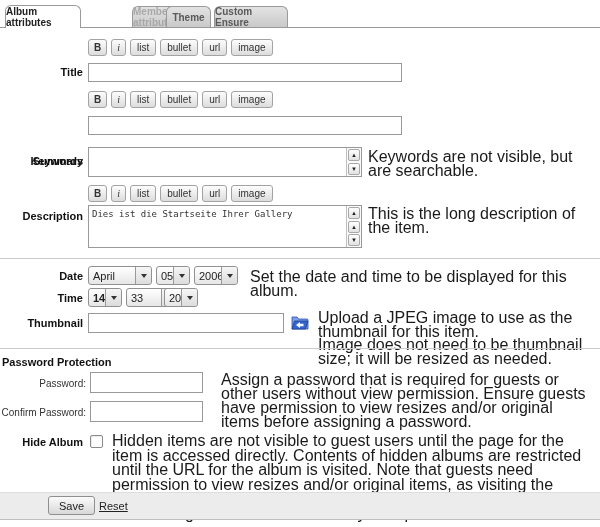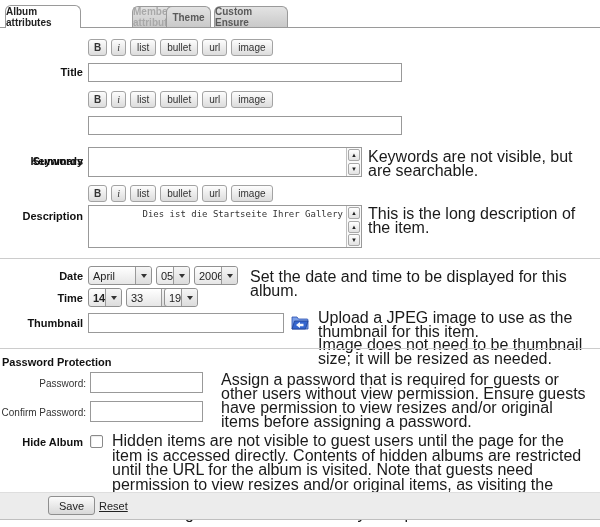--- a/index.html
+++ b/index.html
@@ -27,21 +27,21 @@
   .flabel{position:absolute;left:0;width:83px;text-align:right;font-size:11px;font-weight:bold;color:#111;}
   .note{position:absolute;font-size:16px;color:#1a1a1a;line-height:13.5px;}
 
   
   .tin{position:absolute;box-sizing:border-box;border:1px solid #999;background:#fff;
        height:19px;font-size:11px;padding:0 3px;font-family:"Liberation Sans",sans-serif;}
 
   
   .ta-wrap{position:absolute;box-sizing:border-box;border:1px solid #999;background:#fff;display:flex;}
   .ta-wrap textarea{flex:1;border:none;outline:none;resize:none;overflow:hidden;margin:0;
-       font-family:"DejaVu Sans Mono",monospace;font-size:9px;color:#333;padding:3px 3px;text-align:right;}
+       font-family:"DejaVu Sans Mono",monospace;font-size:9px;color:#333;padding:3px 3px;}
   .sbar{width:15px;border-left:1px solid #c0c0c0;display:flex;flex-direction:column;
         justify-content:space-between;background:#fafafa;padding:1px;box-sizing:border-box;}
   .sgroup{display:flex;flex-direction:column;gap:1px;}
   .sbtn{width:12px;height:12px;box-sizing:border-box;border:1px solid #a8a8a8;border-radius:2px;
         background:linear-gradient(#ffffff,#e2e2e2);font-size:6px;line-height:10px;text-align:center;
         color:#222;cursor:pointer;}
 
   
   .sel{position:absolute;height:19px;box-sizing:border-box;border:1px solid #919191;border-radius:3px;
        background:linear-gradient(#ffffff,#e6e6e6);display:flex;align-items:center;font-size:11px;
@@ -168,21 +168,21 @@
         <span class="tri"></span>
       </span>
   </div>
   <div class="sel" style="left:126px;top:288px;width:52px;gap:16px;">
     <span class="val">33</span>
     <span class="arr">
         <span class="tri"></span>
       </span>
   </div>
   <div class="sel" style="left:164px;top:288px;width:34px;">
-    <span class="val">19</span>
+    <span class="val">20</span>
     <span class="arr">
         <span class="tri"></span>
       </span>
   </div>
 
   <div class="flabel" style="top:317px;">Thumbnail</div>
   <input class="tin" style="left: 88px; top: 313px; width: 196px; height: 20px;" value="">
   <button class="browse-btn" title="">
     <svg width="19" height="19" viewBox="0 0 19 19">
       <path d="M2 4 h5 l1.5 2 H17 a1 1 0 0 1 1 1 v9 H2 z" fill="#7b9fe8" stroke="#2a4fae" stroke-width="0.8"></path>

